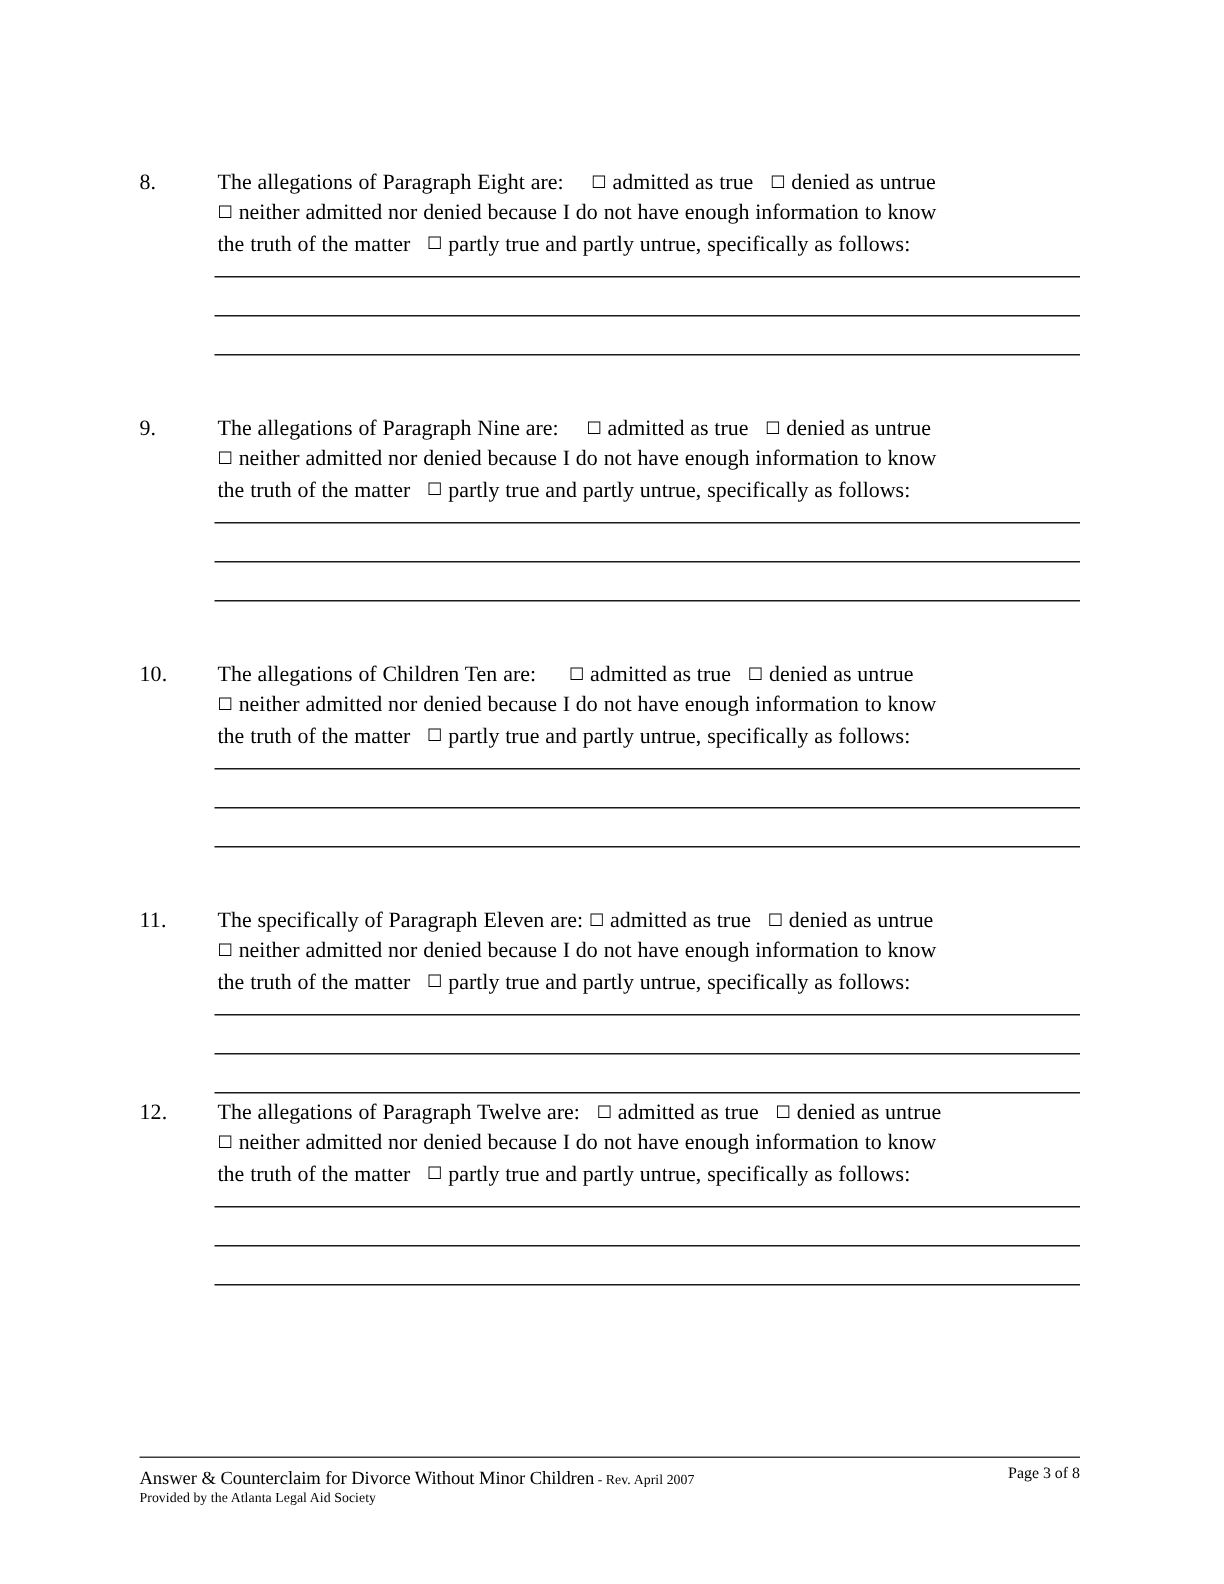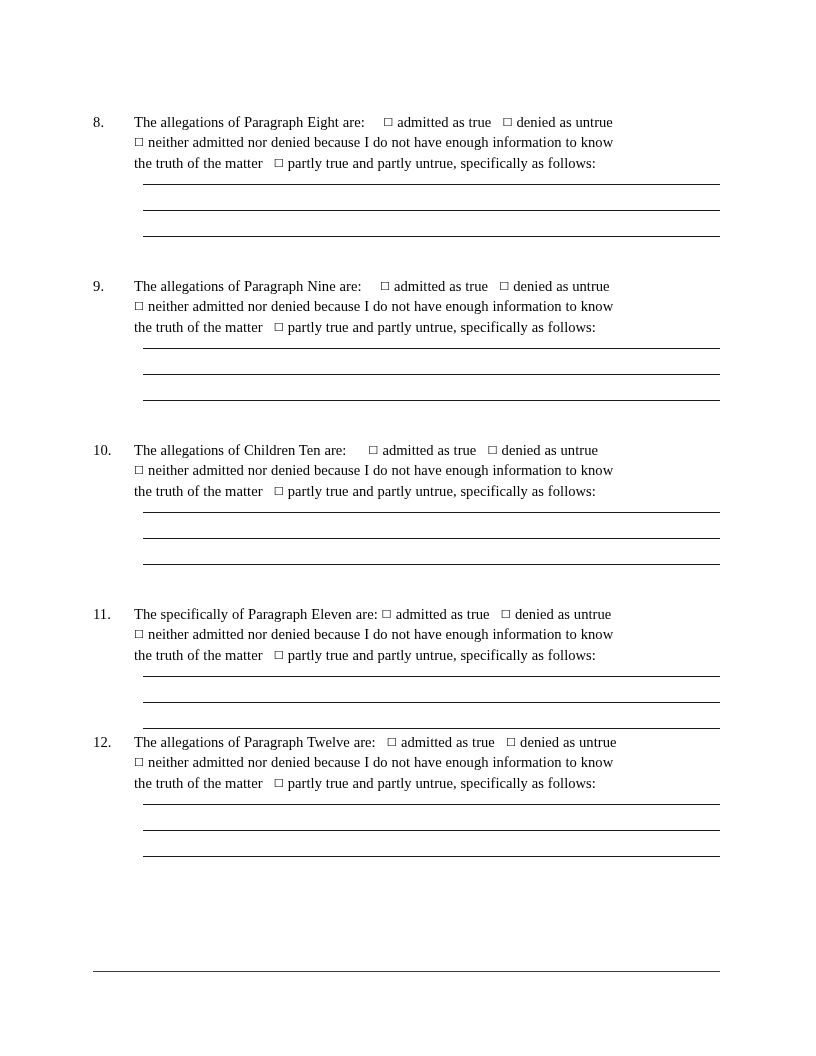--- a/index.html
+++ b/index.html
@@ -34,21 +34,21 @@
   .item-number {
     position: absolute;
     left: 0;
     top: 0;
     width: 44px;
     font-size: 14.6px;
     line-height: 20.3px;
     letter-spacing: 0.1px;
   }
   .item-body {
-    margin-left: 41px;
+    margin-left: 52px;
     font-size: 14.6px;
     line-height: 20.3px;
     letter-spacing: 0.02px;
     white-space: pre-wrap;
     word-spacing: 0.2px;
   }
   .chk {
     font-family: "DejaVu Sans", sans-serif;
     font-size: 11.4px;
     line-height: 1;
@@ -181,15 +181,20 @@
     </div>
     <div class="rules" style="top:72px;">
       <div class="rule"></div>
       <div class="rule"></div>
       <div class="rule"></div>
     </div>
   </div>
 
   <div class="footer">
     <div class="footer-rule"></div>
+    <div class="footer-line1">
+      <span class="footer-title">Answer &amp; Counterclaim for Divorce Without Minor Children</span><span class="footer-rev"> - Rev. April 2007</span>
+      <span class="footer-pageno">Page 3 of 8</span>
+    </div>
+    <div class="footer-line2">Provided by the Atlanta Legal Aid Society</div>
   </div>
 
 </div>
 
 </body></html>

